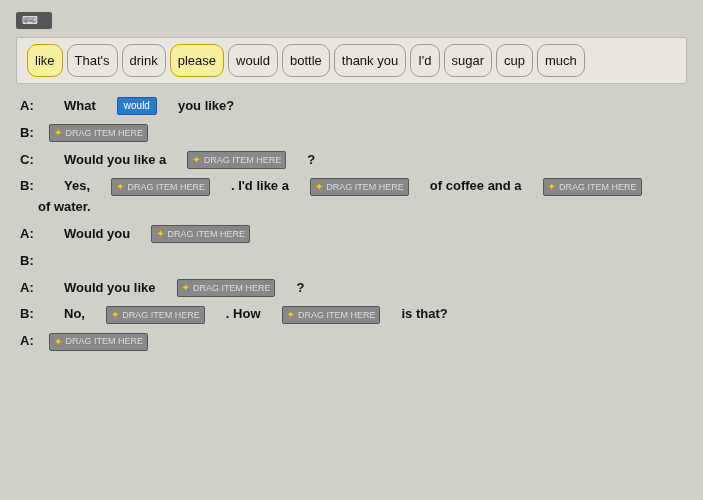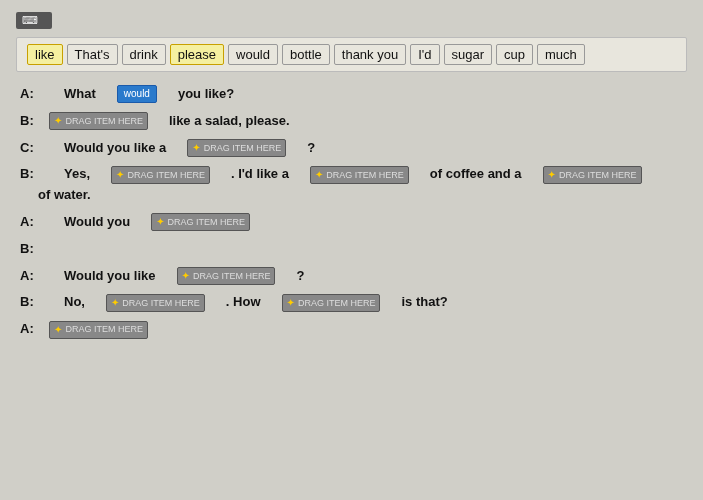--- a/index.html
+++ b/index.html
@@ -62,24 +62,24 @@
       gap: 4px;
       background: #e8e6dd;
       border: 1px solid #bbb;
       padding: 6px 10px;
       margin-bottom: 12px;
       border-radius: 2px;
     }
     .word-chip {
       background: #e8e6dd;
       border: 1px solid #999;
-      padding: 2px 7px;
+      padding: 8px 7px;
       font-size: 13px;
       color: #111;
-      border-radius: 2px;
+      border-radius: 10px;
       cursor: default;
     }
     .word-chip.highlight {
       background: #f5f0a0;
       border-color: #c8a000;
     }
     .dialog-area {
       padding: 0 4px;
     }
     .dialog-row {
@@ -165,21 +165,20 @@
     <div class="dialog-area" id="dialog-container">
         <div class="dialog-row">
           <span class="speaker">A:</span>
           <span class="static-text">What</span>
           <span class="drag-box-filled">would</span>
           <span class="static-text">you like?</span>
         </div>
         <div class="dialog-row">
           <span class="speaker">B:</span>
           <span class="drag-box"><span class="drag-icon">✦</span>DRAG ITEM HERE</span>
-          <span class="static-text">like a salad, please.</span>
         </div>
         <div class="dialog-row">
           <span class="speaker">C:</span>
           <span class="static-text">Would you like a</span>
           <span class="drag-box"><span class="drag-icon">✦</span>DRAG ITEM HERE</span>
           <span class="static-text">?</span>
         </div>
         <div class="dialog-row">
           <span class="speaker">B:</span>
           <span class="static-text">Yes,</span>

